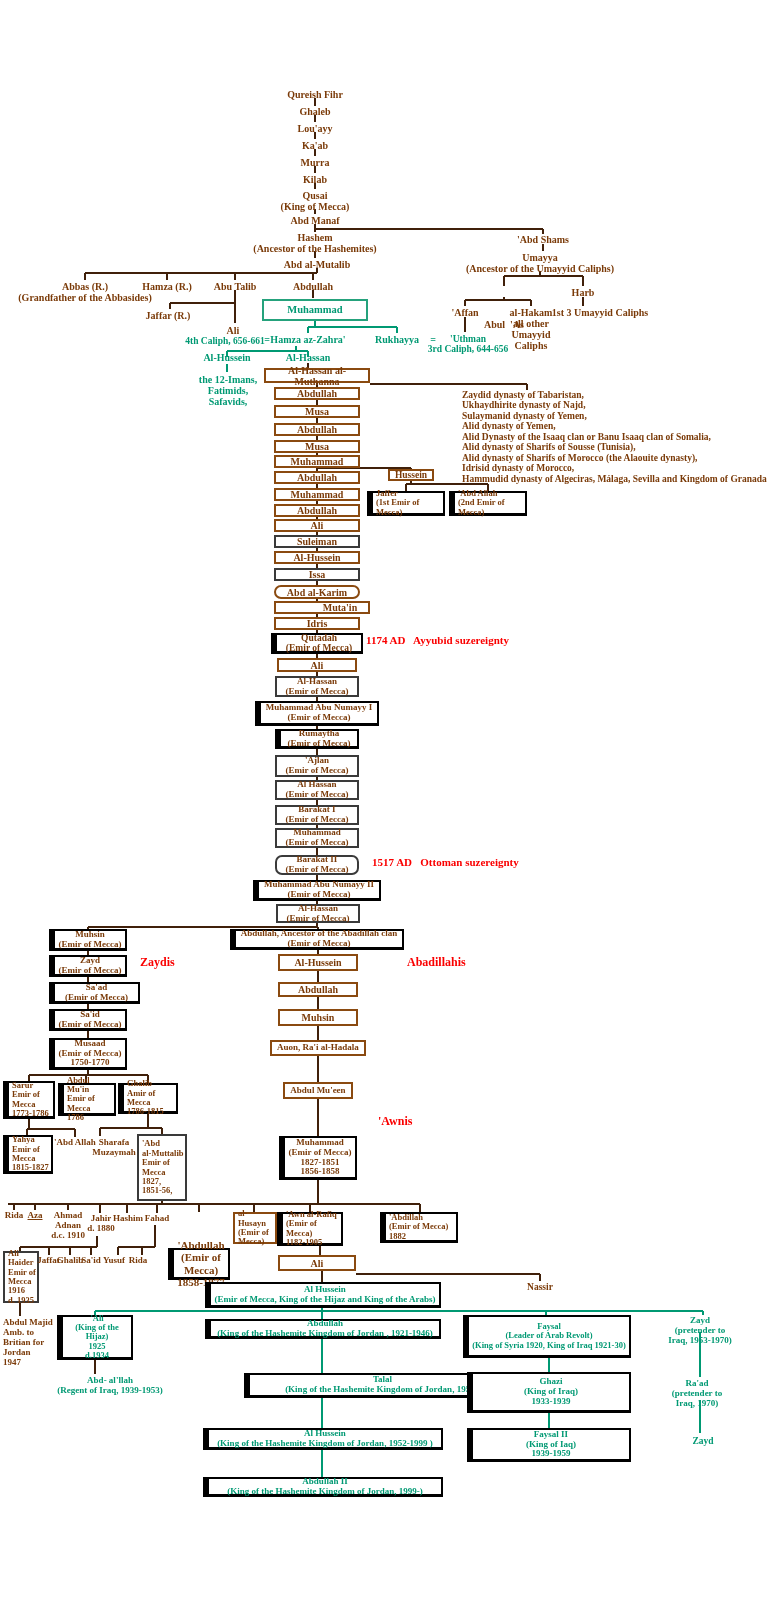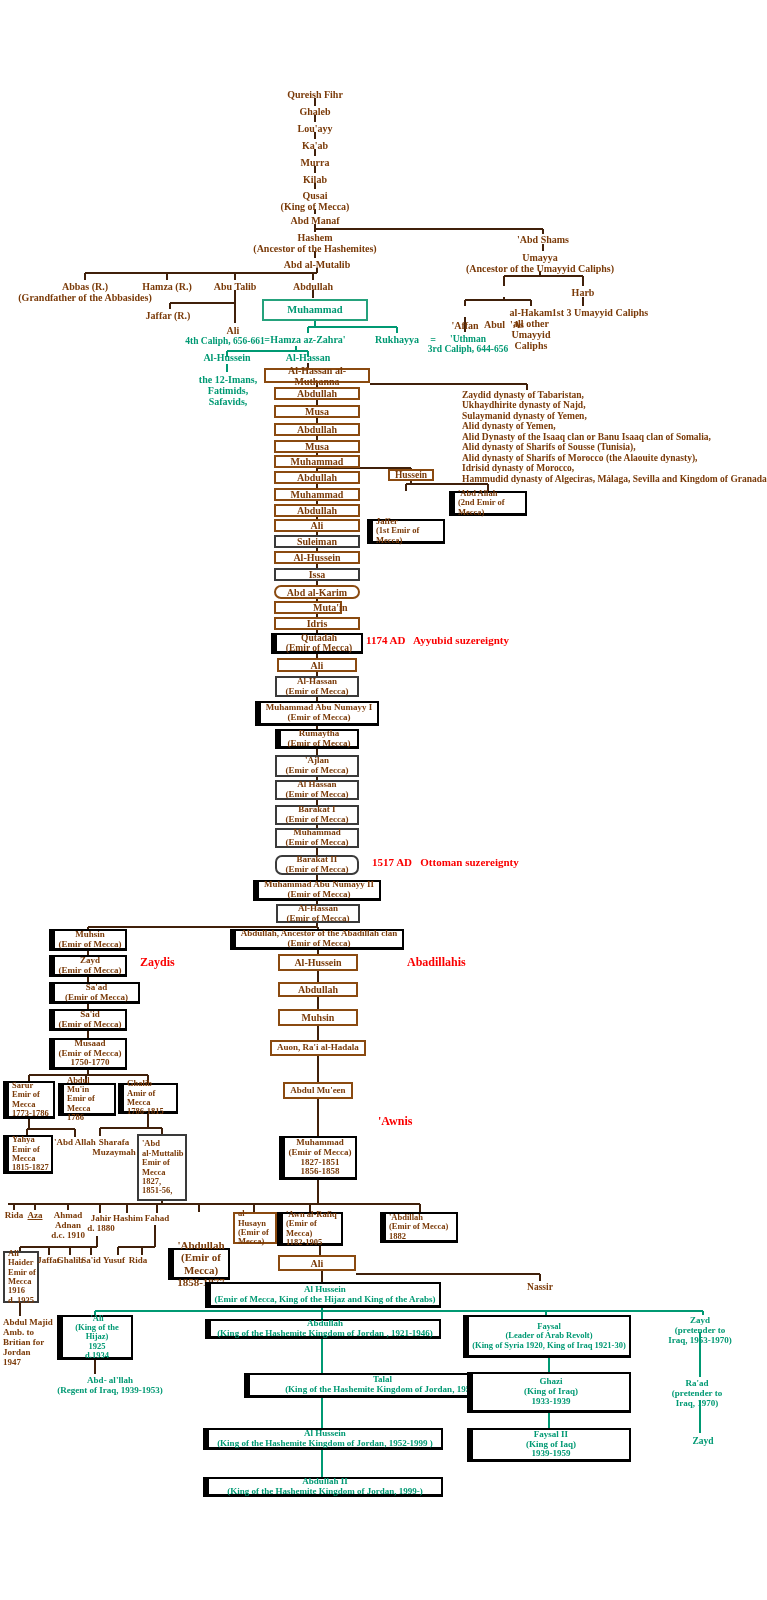--- a/index.html
+++ b/index.html
@@ -153,21 +153,21 @@
       <div class="node t c" style="left: 85px; top: 281px;">Abbas (R.)
 (Grandfather of the Abbasides)</div>
       <div class="node t c" style="left: 167px; top: 281px;">Hamza (R.)</div>
       <div class="node t c" style="left: 235px; top: 281px;">Abu Talib</div>
       <div class="node t c" style="left: 313px; top: 281px;">Abdullah</div>
       <div class="node t c" style="left: 168px; top: 310px; text-align: center;">Jaffar (R.)</div>
       <div class="node t c" style="left: 233px; top: 325px;">Ali</div>
       <div class="node t c tg" style="left: 225px; top: 336px; font-size: 9.5px;">4th Caliph, 656-661</div>
       <div class="node t c" style="left: 504px; top: 287px; margin-top: 32px;">Abul &nbsp;'As</div>
       <div class="node t c" style="left: 583px; top: 287px;">Harb</div>
-      <div class="node t c" style="left: 465px; top: 320px;">'Affan</div>
+      <div class="node t c" style="left: 465px; top: 307px;">'Affan</div>
       <div class="node t c" style="left: 531px; top: 307px;">al-Hakam
 all other
 Umayyid
 Caliphs</div>
       <div class="node t c" style="left: 600px; top: 307px;">1st 3 Umayyid Caliphs</div>
       <div class="node t c tg" style="left: 468px; top: 334px; font-size: 9.5px;">'Uthman
 3rd Caliph, 644-656</div>
       <div class="node t c tg" style="left: 267px; top: 334px;">=</div>
       <div class="node t c tg" style="left: 308px; top: 334px;">Hamza az-Zahra'</div>
       <div class="node t c tg" style="left: 397px; top: 334px;">Rukhayya</div>
@@ -199,21 +199,21 @@
       <div class="node box bb" style="left: 274px; top: 440px; width: 86px; height: 13px; font-size: 10px;">Musa</div>
       <div class="node box bb" style="left: 274px; top: 455px; width: 86px; height: 13px; font-size: 10px;">Muhammad</div>
       <div class="node box bb" style="left: 274px; top: 471px; width: 86px; height: 13px; font-size: 10px;">Abdullah</div>
       <div class="node box bb" style="left: 274px; top: 488px; width: 86px; height: 13px; font-size: 10px;">Muhammad</div>
       <div class="node box bb" style="left: 274px; top: 504px; width: 86px; height: 13px; font-size: 10px;">Abdullah</div>
       <div class="node box bb" style="left: 274px; top: 519px; width: 86px; height: 13px; font-size: 10px;">Ali</div>
       <div class="node box bd" style="left: 274px; top: 535px; width: 86px; height: 13px; font-size: 10px;">Suleiman</div>
       <div class="node box bb" style="left: 274px; top: 551px; width: 86px; height: 13px; font-size: 10px;">Al-Hussein</div>
       <div class="node box bd" style="left: 274px; top: 568px; width: 86px; height: 13px; font-size: 10px;">Issa</div>
       <div class="node box bb" style="left: 274px; top: 585px; width: 86px; height: 14px; font-size: 10px; border-radius: 7px;">Abd al-Karim</div>
-      <div class="node box bb" style="left: 274px; top: 601px; width: 68px; height: 13px; font-size: 10px; padding-left: 37px;">Muta'in</div>
+      <div class="node box bb" style="left: 274px; top: 601px; width: 96px; height: 13px; font-size: 10px; padding-left: 37px;">Muta'in</div>
       <div class="node box bb" style="left: 274px; top: 617px; width: 86px; height: 13px; font-size: 10px;">Idris</div>
       <div class="node box bh" style="left: 271px; top: 633px; width: 92px; height: 21px; font-size: 9.5px;">Qutadah
 (Emir of Mecca)</div>
       <div class="node box bb" style="left: 277px; top: 658px; width: 80px; height: 14px; font-size: 10px;">Ali</div>
       <div class="node box bd" style="left: 275px; top: 676px; width: 84px; height: 21px; font-size: 9px;">Al-Hassan
 (Emir of Mecca)</div>
       <div class="node box bh" style="left: 255px; top: 701px; width: 124px; height: 25px; font-size: 9px;">Muhammad Abu Numayy I
 (Emir of Mecca)</div>
       <div class="node box bh" style="left: 275px; top: 729px; width: 84px; height: 20px; font-size: 9px;">Rumaytha
 (Emir of Mecca)</div>
@@ -225,21 +225,21 @@
 (Emir of Mecca)</div>
       <div class="node box bd" style="left: 275px; top: 828px; width: 84px; height: 20px; font-size: 9px;">Muhammad
 (Emir of Mecca)</div>
       <div class="node box bd" style="left: 275px; top: 855px; width: 84px; height: 20px; font-size: 9px; border-radius: 7px;">Barakat II
 (Emir of Mecca)</div>
       <div class="node box bh" style="left: 253px; top: 880px; width: 128px; height: 21px; font-size: 9px;">Muhammad Abu Numayy II
 (Emir of Mecca)</div>
       <div class="node box bd" style="left: 276px; top: 904px; width: 84px; height: 19px; font-size: 9px;">Al-Hassan
 (Emir of Mecca)</div>
       <div class="node box bb" style="left: 388px; top: 469px; width: 46px; height: 12px; font-size: 9.5px;">Hussein</div>
-      <div class="node box bh la" style="left: 367px; top: 491px; width: 78px; height: 25px; font-size: 8.5px; margin-top: 28px;">Jaffer
+      <div class="node box bh la" style="left: 367px; top: 491px; width: 78px; height: 25px; font-size: 8.5px;">Jaffer
 (1st Emir of Mecca)</div>
       <div class="node box bh la" style="left: 449px; top: 491px; width: 78px; height: 25px; font-size: 8.5px;">'Abd Allah
 (2nd Emir of Mecca)</div>
       <div class="node box bh" style="left: 230px; top: 929px; width: 174px; height: 21px; font-size: 9px;">Abdullah, Ancestor of the Abadillah clan
 (Emir of Mecca)</div>
       <div class="node box bb" style="left: 278px; top: 954px; width: 80px; height: 17px; font-size: 10px;">Al-Hussein</div>
       <div class="node box bb" style="left: 278px; top: 982px; width: 80px; height: 15px; font-size: 10px;">Abdullah</div>
       <div class="node box bb" style="left: 278px; top: 1009px; width: 80px; height: 17px; font-size: 10px;">Muhsin</div>
       <div class="node box bb" style="left: 270px; top: 1040px; width: 96px; height: 16px; font-size: 9px;">Auon, Ra'i al-Hadala</div>
       <div class="node box bb" style="left: 283px; top: 1082px; width: 70px; height: 17px; font-size: 9px;">Abdul Mu'een</div>

